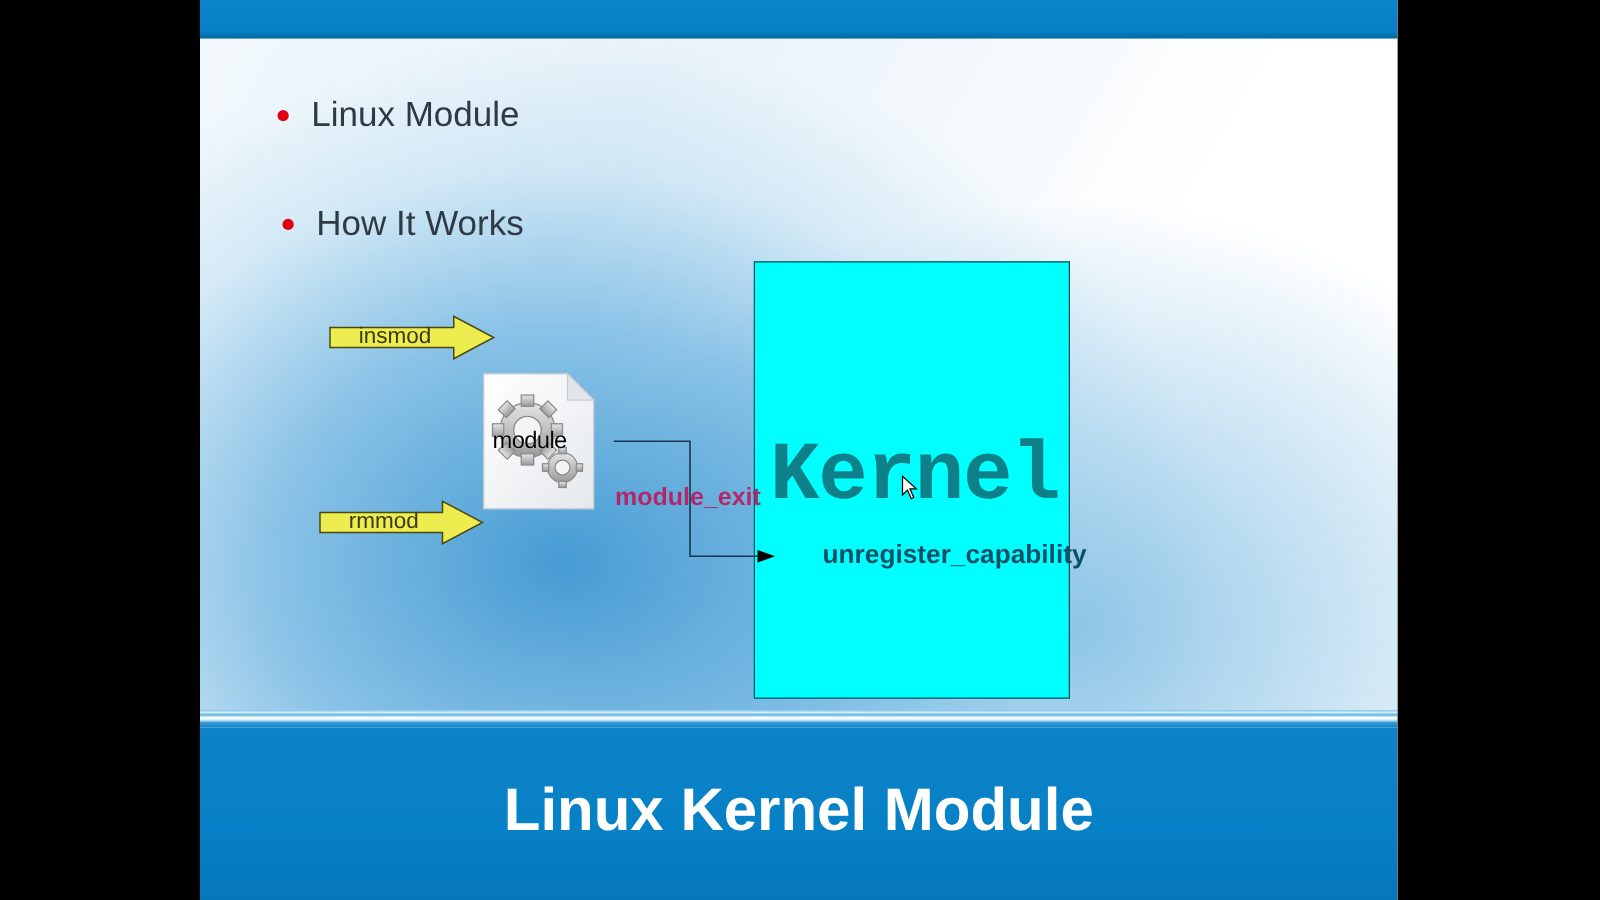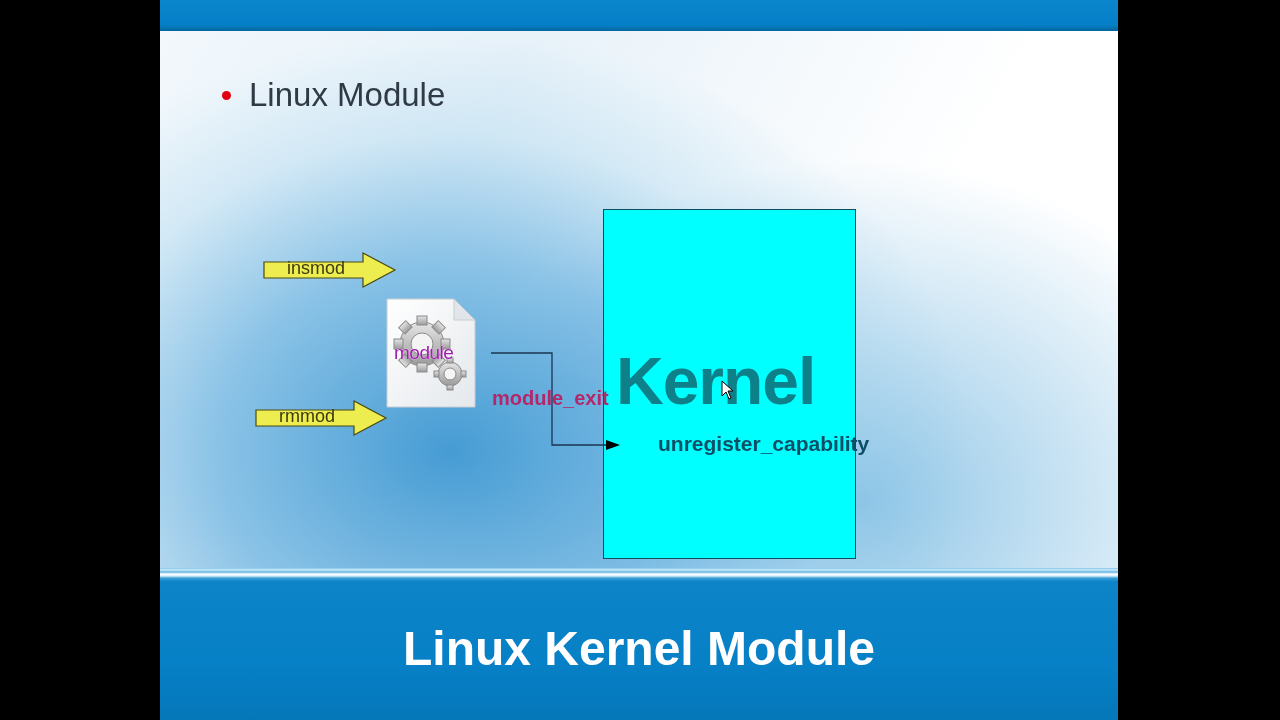--- a/index.html
+++ b/index.html
@@ -29,47 +29,48 @@
   .bottom-band {
     position: absolute; left: 0; top: 582px; width: 100%; height: 138px;
     background: linear-gradient(#0d84c8, #0680c6 60%, #0577b9);
     display: flex; flex-direction: column; align-items: center; justify-content: center;
   }
   .bottom-title {
     color: #fff; font-weight: bold; font-size: 48px; line-height: 60px; text-align: center;
     letter-spacing: 0px; margin-top: -4px;
   }
   .bullet {
-    position: absolute; display: flex; align-items: center; color: #2f3a45; font-size: 33px; text-align: right;
+    position: absolute; display: flex; align-items: center; color: #2f3a45; font-size: 28px; text-align: right;
   }
   .bullet .dot {
     width: 9px; height: 9px; border-radius: 50%; background: #e00010; margin-right: 18px;
   }
   .arrow {
     position: absolute; height: 34px;
   }
   .arrow svg { position: absolute; left: 0; top: 0; }
   .arrow .label {
     position: absolute; top: 6px; font-size: 18px; color: #3b3a10;
   }
   .doc-icon {
     position: absolute; left: 226px; top: 298px; width: 90px; height: 110px;
   }
   .doc-label {
-    position: absolute; left: 234px; top: 342px; font-size: 19px; color: #a21caf; font-weight: normal;
+    position: absolute; left: 234px; top: 342px; font-size: 19px; color: #000000; font-weight: normal;
     letter-spacing: -0.5px;
     text-shadow: 0 0 1px #fff;
   }
   .kernel-box {
     position: absolute; left: 443px; top: 209px; width: 251px; height: 348px;
     background: #00ffff; border: 1px solid #0e4d5c;
   }
   .kernel-title {
     position: absolute; left: 456px; top: 343px; font-size: 66px; font-weight: bold; color: #0e8089;
     letter-spacing: -1px;
+    font-family: Liberation Mono, monospace;
   }
   .cap-label {
     position: absolute; left: 470px; top: 432px; font-size: 21px; font-weight: bold; color: #0d4f66; margin-left: 28px;
   }
   .exit-label {
     position: absolute; left: 332px; top: 387px; font-size: 20px; font-weight: bold; color: #be185d;
     opacity: 0.9;
   }
   .connector { position: absolute; left: 330px; top: 350px; }
   .cursor { position: absolute; left: 561px; top: 380px; }
@@ -77,20 +78,24 @@
 </head>
 <body>
 
 <div class="slide">
   <div class="top-band"></div>
   <div class="content"></div>
 
   <div class="bullet" style="left:62px; top:76px;">
     <span class="dot"></span>
     <span>Linux Module</span>
+  </div>
+  <div class="bullet" style="left:66px; top:163px;">
+    <span class="dot"></span>
+    <span>How It Works</span>
   </div>
 
   <div class="arrow" style="left:103px; top:252px; width:134px;text-align:right;">
     <svg width="134" height="36" viewBox="0 0 134 36">
       <polygon points="1,10 100,10 100,1 132,18 100,35 100,26 1,26" fill="#eded50" stroke="#4a4a10" stroke-width="1.2"></polygon>
     </svg>
     <span class="label" style="left:24px;">insmod</span>
   </div>
 
   <div class="arrow" style="left:95px; top:400px; width:134px;padding-left:13px;">

